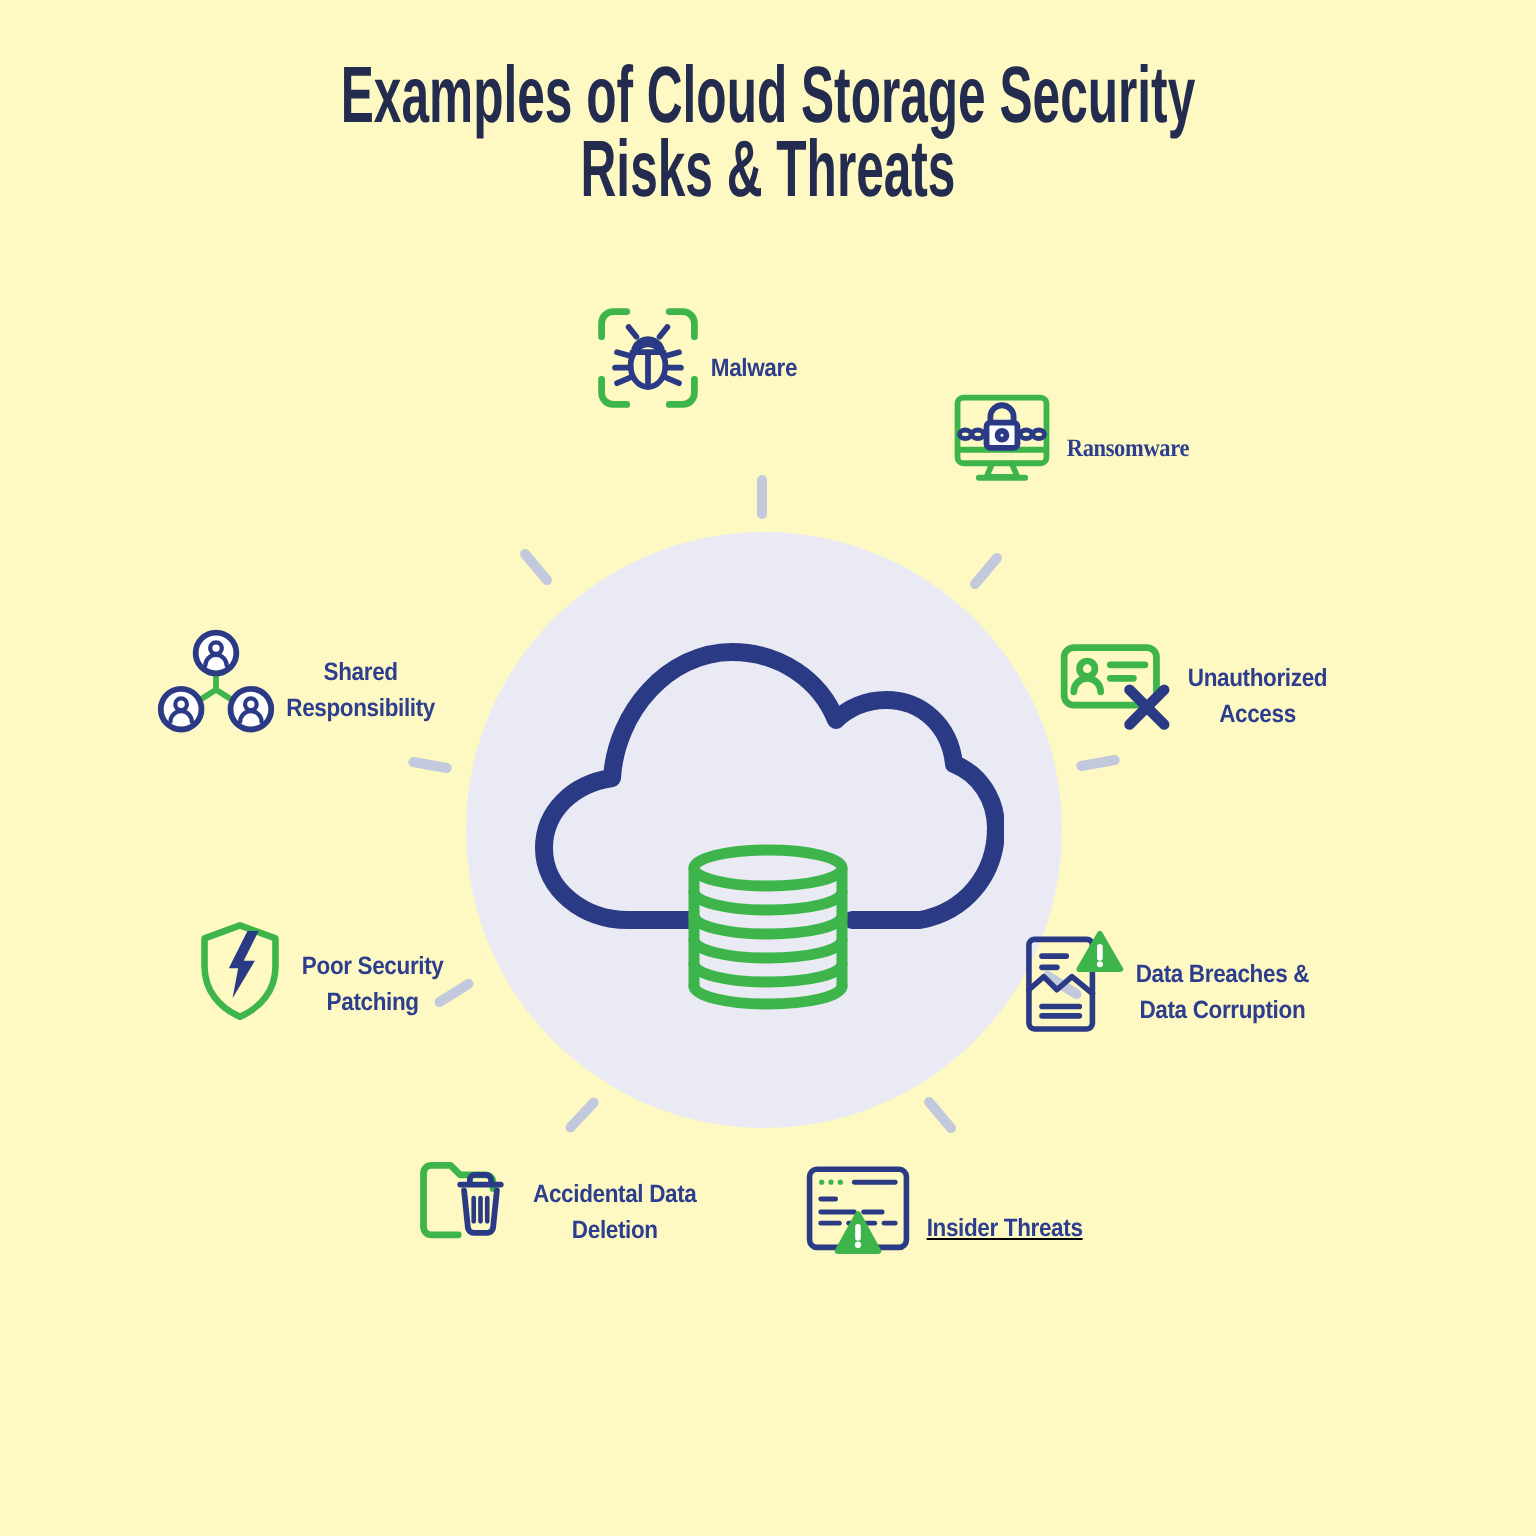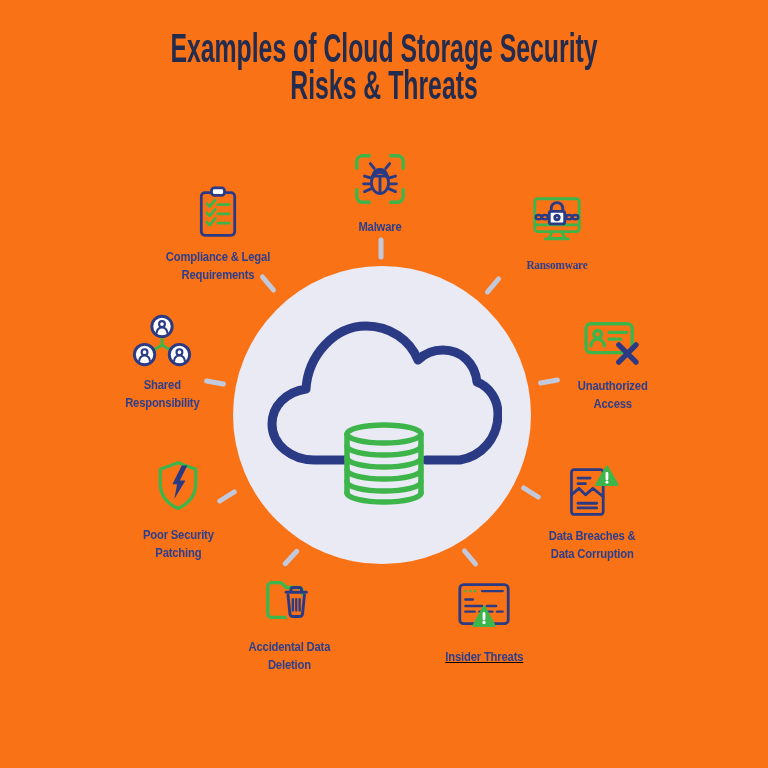--- a/index.html
+++ b/index.html
@@ -1,35 +1,35 @@
 <!DOCTYPE html>
 <html><head>
 <meta charset="utf-8">
 <style>
   html,body{margin:0;padding:0;}
   body{width:768px;height:768px;background:#ffffff;overflow:hidden;
        font-family:"Liberation Sans",sans-serif;}
-  .stage{position:relative;width:768px;height:768px;background:#f97316;}
+  .stage{position:relative;width:768px;height:768px;background:#fef9c3;}
 
   
   .title{position:absolute;top:30px;left:0;width:768px;text-align:center;
          color:#232c4e;font-weight:bold;font-size:40px;line-height:37px;
          transform:scaleX(0.62);transform-origin:50% 0;white-space:pre-line;
          letter-spacing:0px;}
 
   
   .center-circle{position:absolute;left:233px;top:266px;width:298px;height:298px;
                  border-radius:50%;background:#e9eaf3;}
   .cloud-svg{position:absolute;left:262px;top:312px;}
 
   
   .dash{position:absolute;width:22px;height:5px;border-radius:3px;background:#c3c9dd;}
 
   
-  .item{position:absolute;width:170px;display:flex;flex-direction:column;align-items:center;}
+  .item{position:absolute;width:170px;display:flex;flex-direction:row;align-items:center;}
   .label{color:#2c3e8d;font-weight:bold;font-size:12.5px;line-height:18px;
          text-align:center;white-space:pre-line;transform:scaleX(0.9);
          transform-origin:50% 0;letter-spacing:-0.2px;}
   svg{display:block;}
   .n{stroke:#2b3a85;}   
   .g{stroke:#3db54a;}   
 </style>
 </head>
 <body>
 
@@ -222,32 +222,14 @@
         <circle cx="14" cy="39.5" r="3"></circle>
           <path d="M8.5 48.5 a5.5 5.5 0 0 1 11 0"></path>
         <circle cx="50" cy="39.5" r="3"></circle>
           <path d="M44.5 48.5 a5.5 5.5 0 0 1 11 0"></path>
       </g>
     </svg>
     <div class="label" style="margin-top:7px;">Shared
 Responsibility</div>
   </div>
 
-  <div class="item" style="left:133px;top:185px;">
-    <svg width="52" height="56" viewBox="0 0 56 60" fill="none">
-      <g class="n" stroke-width="3" stroke-linejoin="round">
-        <rect x="10" y="8" width="36" height="46" rx="4"></rect>
-        <rect x="21" y="3" width="14" height="8" rx="3" fill="#ffffff"></rect>
-      </g>
-      <g class="g" stroke-width="3" stroke-linecap="round" stroke-linejoin="round">
-        <path d="M16 20 l3 3 l6 -7"></path>
-          <path d="M28 21 H40"></path>
-        <path d="M16 30 l3 3 l6 -7"></path>
-          <path d="M28 31 H40"></path>
-        <path d="M16 40 l3 3 l6 -7"></path>
-          <path d="M28 41 H40"></path>
-      </g>
-    </svg>
-    <div class="label" style="margin-top:7px;">Compliance &amp; Legal
-Requirements</div>
-  </div>
 
 </div>
 
 </body></html>

